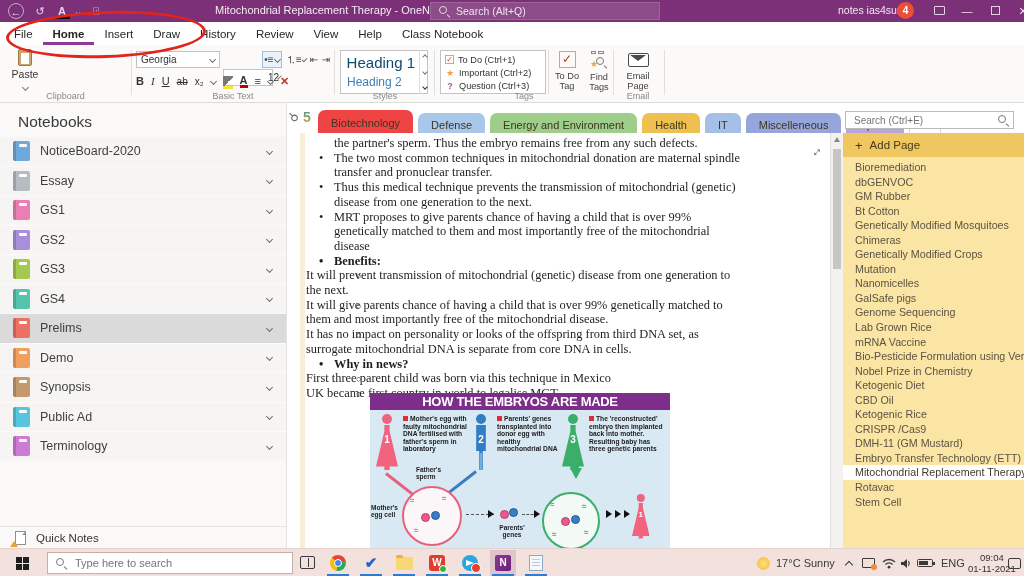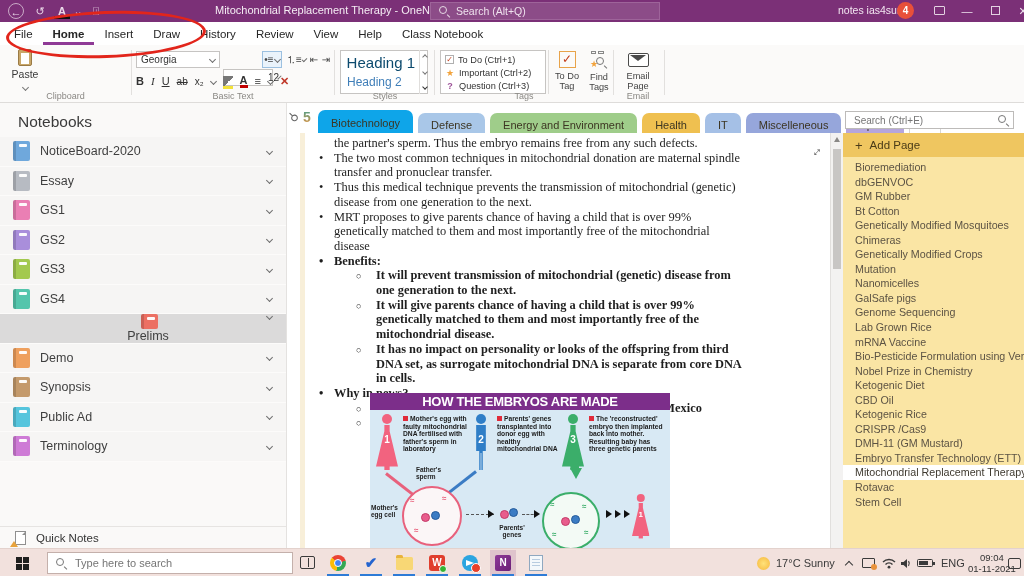--- a/index.html
+++ b/index.html
@@ -91,21 +91,21 @@
   #grp-email { position:absolute; left:613px; top:0; width:50px; height:58px; }
   #email-btn { left:4px; width:42px; }
   .ic-env { position:relative; width:21px; height:14px; border:1.5px solid #4A4A4A; border-radius:2px; margin:4px auto 4px; background:#fff; }
   .ic-env::before { content:""; position:absolute; left:1px; top:1px; border-left:8px solid transparent; border-right:8px solid transparent; border-top:6px solid #4A4A4A; }
 
   
   #sidebar { position:absolute; left:0; top:103px; width:287px; height:445px; background:#FAF9F8; border-right:1px solid #E4E2E0; }
   #nb-title { position:absolute; left:18px; top:10px; font-size:15.5px; color:#3A3A3A; }
   #nb-list { position:absolute; left:0; top:34px; width:100%; }
   .nb-row { height:29.5px; background:#F6F5F4; border-bottom:1px solid #FCFBFA; display:flex; align-items:center; position:relative; }
-  .nb-row.selected { background:#DBDADA;flex-direction:column; }
+  .nb-row.selected { background:#DBDADA; }
   .book { width:17px; height:20px; border-radius:2px; margin-left:13px; position:relative; border-left:3px solid rgba(0,0,0,0.14); }
   .book::before { content:""; position:absolute; left:3px; top:3px; width:8px; height:3px; background:rgba(255,255,255,0.95); border-radius:1px; }
   .nb-label { margin-left:10px; font-size:12.5px; color:#3F3F3F; }
   .nb-chev { position:absolute; right:14px; }
   .chev { display:inline-block; width:5px; height:5px; border-right:1.3px solid #6E6E6E; border-bottom:1.3px solid #6E6E6E; transform:rotate(45deg); }
   #quick-notes { position:absolute; left:0; bottom:0; width:100%; height:22px; border-top:1px solid #E6E4E2; display:flex; align-items:center; background:#FAF9F8; }
   .ic-page { width:11px; height:14px; background:#fff; border:1px solid #8F8F8F; margin-left:15px; position:relative; }
   .ic-page::after { content:""; position:absolute; right:-1px; top:-1px; border-left:4px solid transparent; border-bottom:4px solid #8F8F8F; }
   .ic-warn { position:absolute; left:10px; bottom:1px; width:0; height:0; border-left:4px solid transparent; border-right:4px solid transparent; border-bottom:6px solid #E8A33D; }
   #qn-label { margin-left:10px; font-size:11.5px; color:#333; }
@@ -128,21 +128,21 @@
   .mag-g::after { content:""; position:absolute; left:7.5px; top:8px; width:4px; height:1.3px; background:#777; transform:rotate(45deg); transform-origin:left center; }
 
   
   #canvas { position:absolute; left:287px; top:133px; width:543px; height:415px; background:#fff; overflow:hidden; }
   #cream-strip { position:absolute; left:13px; top:0; bottom:0; width:5px; background:#F8EFD9; }
   #expand-ic { position:absolute; right:8px; top:10px; font-size:13px; color:#555; transform:rotate(-45deg); }
   #note-text { position:absolute; left:19px; top:3px; width:440px; font-family:"Liberation Serif","DejaVu Serif",serif; font-size:12.4px; line-height:14.7px; color:#1E1E1E; }
   .cont { padding-left:28px; }
   .b1 { padding-left:28px; position:relative; }
   .b1::before { content:"•"; position:absolute; left:13px; }
-  .b2 { padding-left:70px; position:relative;font-weight:bold; }
+  .b2 { position:relative; }
   .b2::before { content:"○"; position:absolute; left:50px; font-size:9px; top:1px; }
   .bold { font-weight:bold; }
 
   
   #ig { position:absolute; left:83px; top:260px; width:300px; height:190px; }
   #ig-banner { height:17px; background:#7C2E8A; color:#fff; font-weight:bold; font-size:13px; text-align:center; line-height:17px; letter-spacing:-0.3px; }
   #ig-body { position:relative; height:138px; background:#D8E9F4; overflow:hidden; }
   .ig-step { position:absolute; top:4px; }
   .ig-step:nth-of-type(1) { left:6px; width:94px; }
   .ig-step:nth-of-type(2) { left:100px; width:90px; }
@@ -473,21 +473,21 @@
     <span class="ic-warn"></span>
     <span id="qn-label">Quick Notes</span>
   </div>
 </aside>
 
 <div id="tabbar">
   <span id="pane-pin">⚲</span>
   <span id="sec-nav">5</span>
   <div id="tabs">
 
-      <div class="sec-tab active" style="background: #0ea5e9;">
+      <div class="sec-tab active" style="background: #ef4444;">
         <span>Biotechnology</span>
       </div>
 
       <div class="sec-tab" style="background: rgb(169, 199, 232);">
         <span>Defense</span>
       </div>
 
       <div class="sec-tab" style="background: rgb(159, 205, 138);">
         <span>Energy and Environment</span>
       </div>

